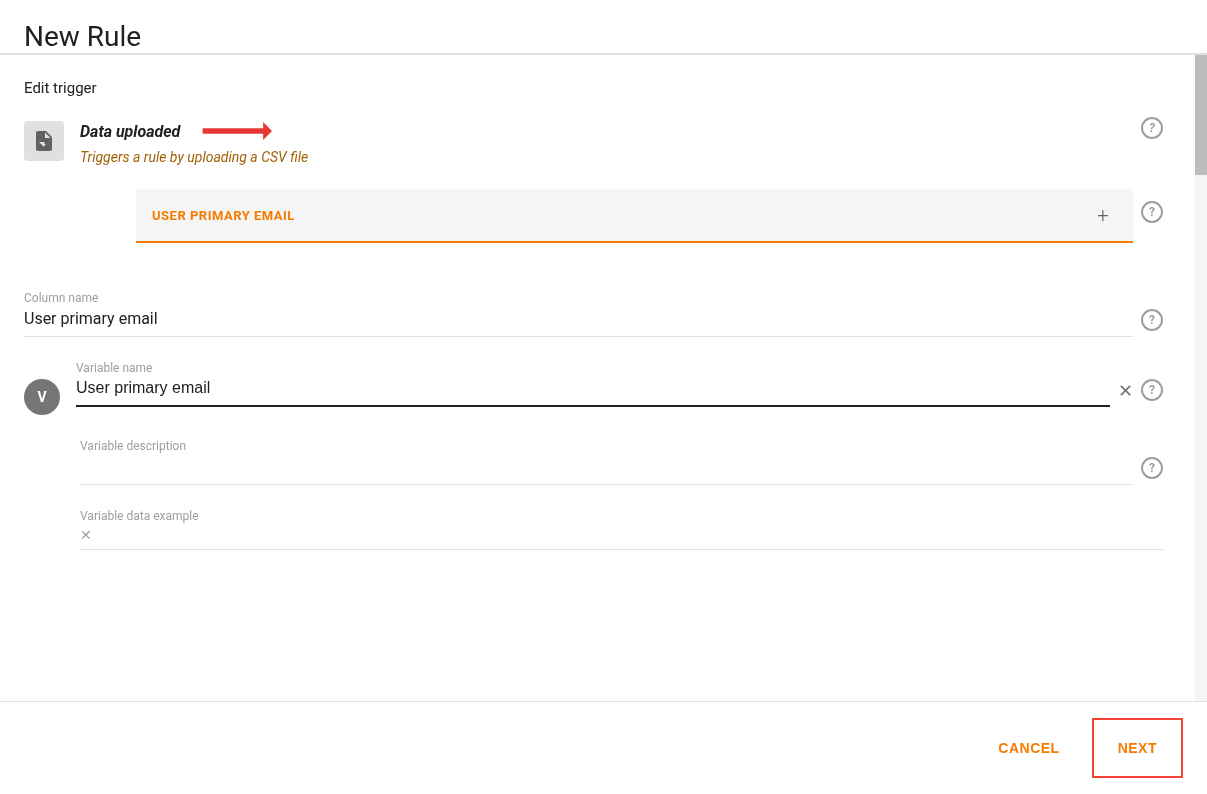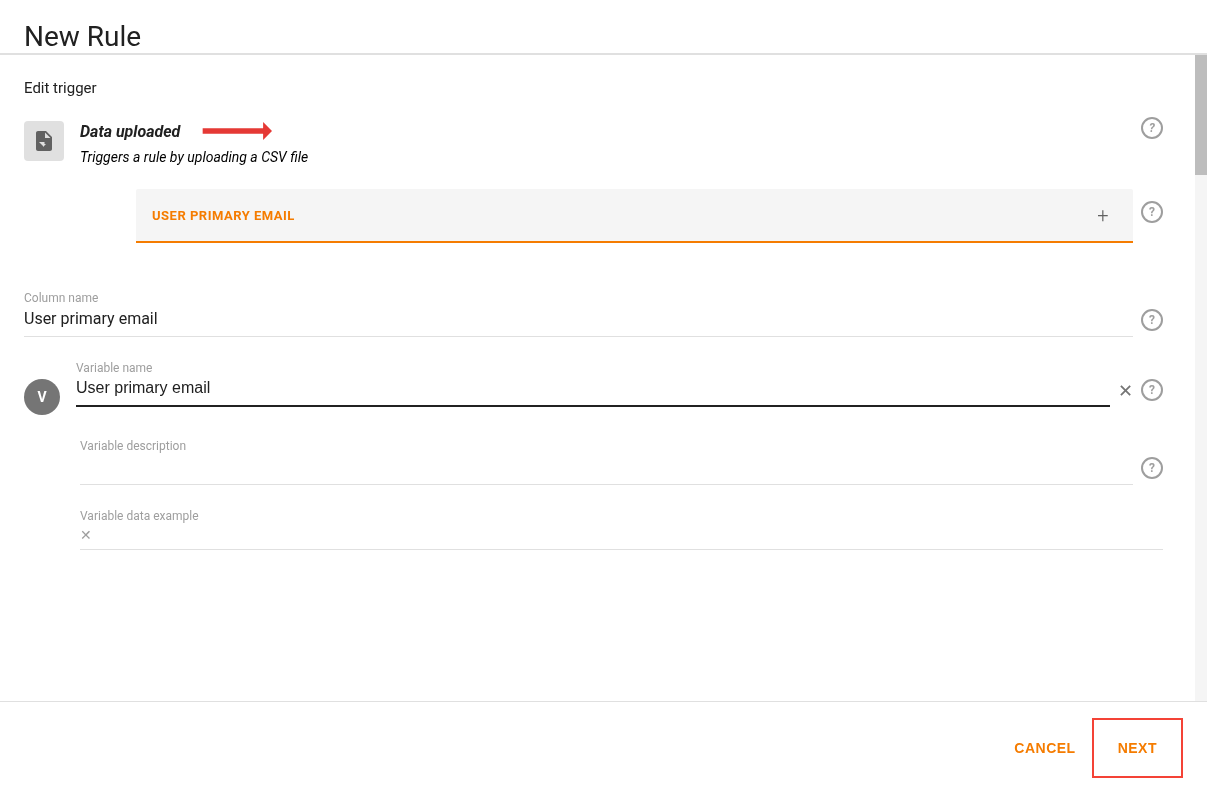--- a/index.html
+++ b/index.html
@@ -98,21 +98,21 @@
       align-items: center;
     }
 
     .arrow-annotation svg {
       width: 80px;
       height: 28px;
     }
 
     .trigger-desc {
       font-size: 14px;
-      color: #000000;
+      color: #a16207;
     }
 
     .tab-section {
       background: #f5f5f5;
       border-radius: 2px;
       margin-bottom: 24px;
       margin-left: 56px;
     }
 
     .tab-header {
@@ -210,20 +210,21 @@
       border-bottom: 1px solid #e0e0e0;
       padding-bottom: 8px;
     }
 
     .footer {
       display: flex;
       justify-content: flex-end;
       align-items: center;
       padding: 16px 24px;
       border-top: 1px solid #e0e0e0;
+      gap: 16px;
       background: #fff;
     }
 
     .cancel-btn {
       font-size: 14px;
       font-weight: 700;
       color: #F57C00;
       background: none;
       border: none;
       cursor: pointer;

